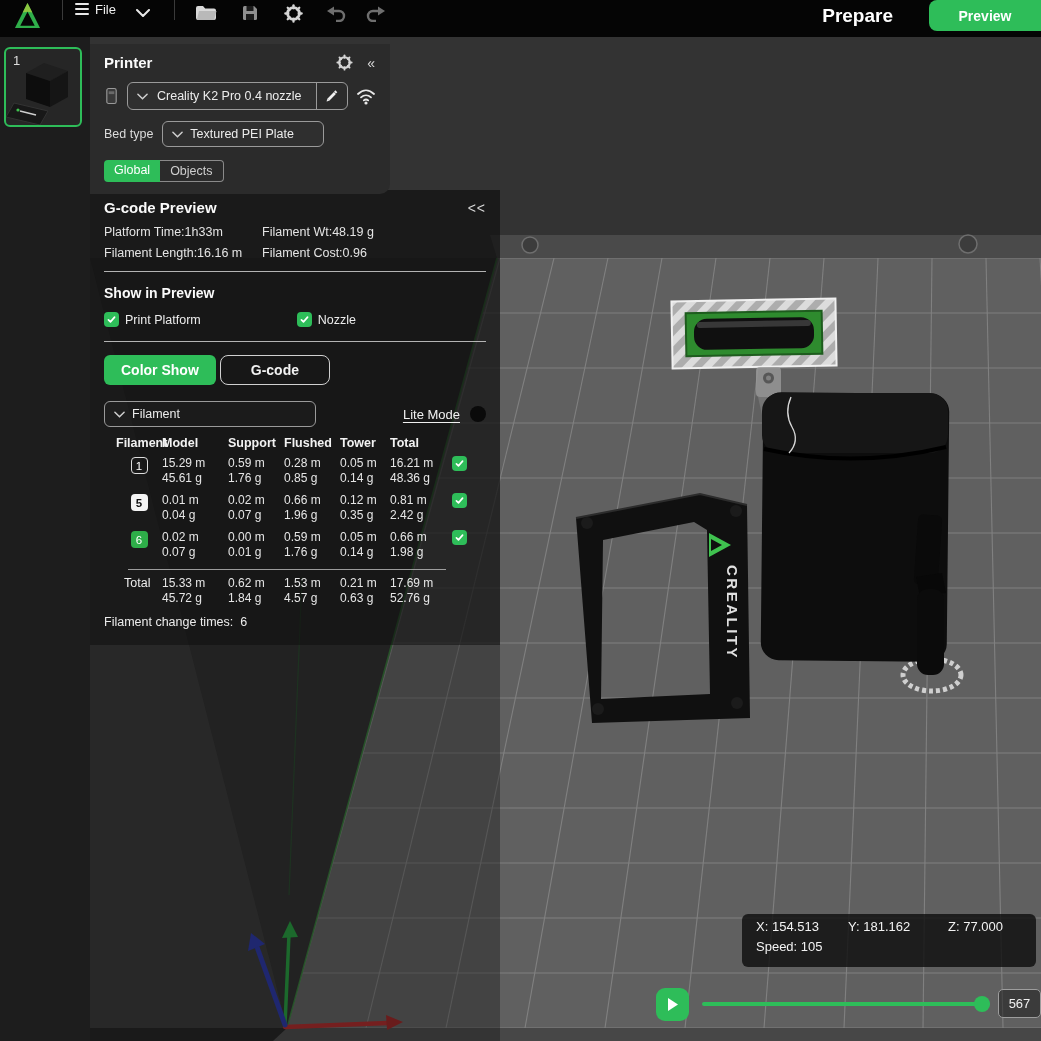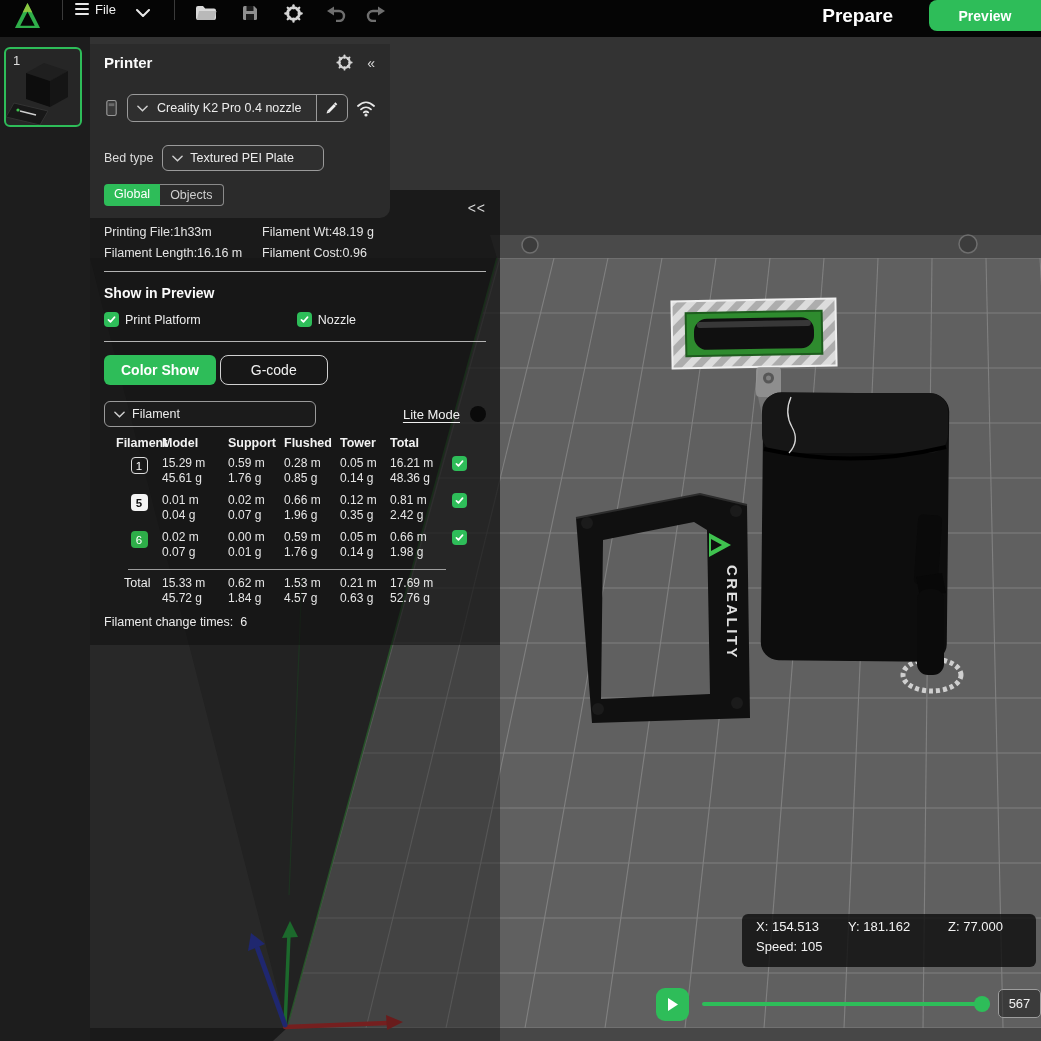--- a/index.html
+++ b/index.html
@@ -25,21 +25,21 @@
   .thumb{position:absolute;left:4px;top:10px;width:78px;height:80px;background:#262626;
          border:2px solid #2ebd59;border-radius:6px;box-sizing:border-box;cursor:pointer}
   .thumb-num{position:absolute;left:7px;top:4px;font-size:13px;color:#ddd}
   
   .printer-panel{position:absolute;left:90px;top:44px;width:300px;background:#2b2b2b;
                  border-radius:0 0 10px 0;padding:10px 14px 12px;box-sizing:border-box;z-index:25}
   .pp-head{display:flex;align-items:center}
   .pp-title{font-size:15px;font-weight:bold;color:#fafafa;flex:1}
   .pp-gear{margin-right:14px;cursor:pointer;display:flex}
   .collapse{font-size:14px;color:#d8d8d8;cursor:pointer;letter-spacing:1px}
-  .pp-row{display:flex;align-items:center;margin-top:23px}
+  .pp-row{display:flex;align-items:center;margin-top:11px}
   .sel{display:flex;align-items:center;gap:7px;border:1px solid #9a9a9a;border-radius:6px;height:26px;
        padding:0 9px;font-size:12.5px;color:#ececec;background:rgba(255,255,255,0.02);
        box-sizing:border-box;cursor:pointer;white-space:nowrap}
   .printer-combo{display:flex;align-items:center;border:1px solid #9a9a9a;border-radius:6px;height:28px;
                  box-sizing:border-box;overflow:hidden;margin:0 8px;flex:1}
   .printer-combo .sel{border:none;height:100%;flex:1;border-radius:0}
   .pencil-btn{width:30px;height:100%;border-left:1px solid #9a9a9a;display:flex;align-items:center;
               justify-content:center;cursor:pointer}
   .bed-label{font-size:12.5px;color:#dcdcdc;margin-right:9px}
   .tabs{display:flex;margin-top:13px}
@@ -57,21 +57,21 @@
   .divider{height:1px;background:#cfcfcf;opacity:.85;margin-top:11px}
   .sec-title{font-size:14px;font-weight:bold;color:#fafafa;margin-top:13px}
   .chk-row{display:flex;align-items:center;margin-top:11px;font-size:12.5px;color:#ececec}
   .chk{width:15px;height:15px;border-radius:4px;background:#2ebd59;display:inline-flex;align-items:center;
        justify-content:center;margin-right:6px;cursor:pointer;flex:none}
   .chk svg{width:11px;height:11px}
   .chk-item2{margin-left:96px;display:flex;align-items:center}
   .btn-row{display:flex;align-items:center;gap:4px;margin-top:13px}
   .btn-green{background:#2ebd59;border-radius:6px;height:30px;padding:0 17px;font-weight:bold;font-size:14px;
              color:#fff;display:flex;align-items:center;cursor:pointer}
-  .btn-outline{border:1.5px solid #d0d0d0;border-radius:8px;height:30px;padding:0 30px;font-weight:normal;
+  .btn-outline{border:1.5px solid #d0d0d0;border-radius:8px;height:30px;padding:0 30px;font-weight:bold;
                font-size:14px;color:#f2f2f2;display:flex;align-items:center;cursor:pointer;box-sizing:border-box}
   .fil-row{display:flex;align-items:center;margin-top:16px}
   .fil-sel{width:212px}
   .lite-group{margin-left:auto;display:flex;align-items:center;gap:10px}
   .lite-label{font-size:13px;color:#f0f0f0;text-decoration:underline;text-underline-offset:3px;cursor:pointer}
   .lite-dot{width:16px;height:16px;border-radius:50%;background:#0a0a0a;cursor:pointer}
   .t-grid{display:grid;grid-template-columns:46px 66px 56px 56px 50px 62px 26px;padding-left:12px;
           align-items:start}
   .t-head{margin-top:9px;font-size:12.5px;font-weight:bold;color:#f2f2f2}
   .t-head>div:first-child{text-align:center}
@@ -361,21 +361,21 @@
   </div>
 </div>
 
 <div class="gcode-overlay">
   <div class="gcode-content">
     <div class="gp-head">
       <span class="gp-title">G-code Preview</span>
       <span class="collapse">&lt;&lt;</span>
     </div>
     <div class="stats">
-      <span><span>Printing File:</span><span>1h33m</span></span>
+      <span><span>Platform Time:</span><span>1h33m</span></span>
       <span><span>Filament Wt:</span><span>48.19 g</span></span>
     </div>
     <div class="stats stats2">
       <span><span>Filament Length:</span><span>16.16 m</span></span>
       <span><span>Filament Cost:</span><span>0.96</span></span>
     </div>
     <div class="divider"></div>
 
     <div class="sec-title">Show in Preview</div>
     <div class="chk-row">

